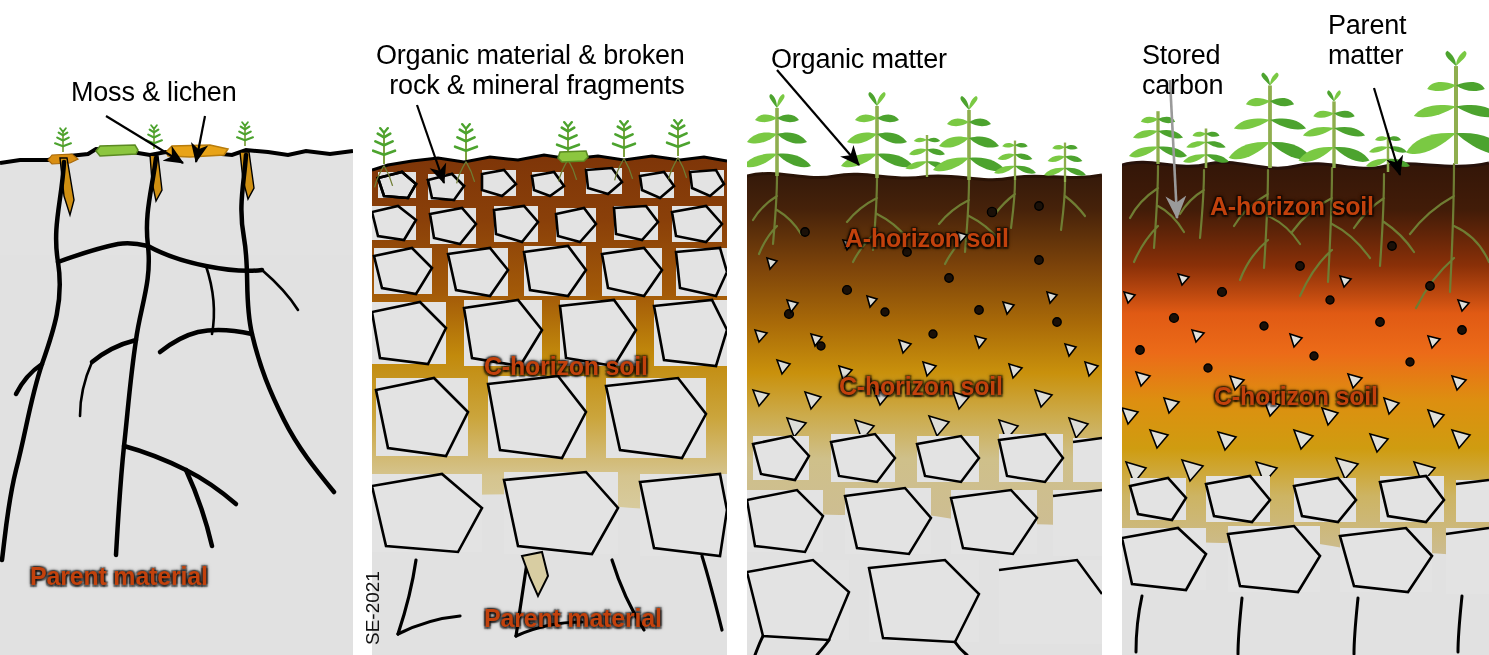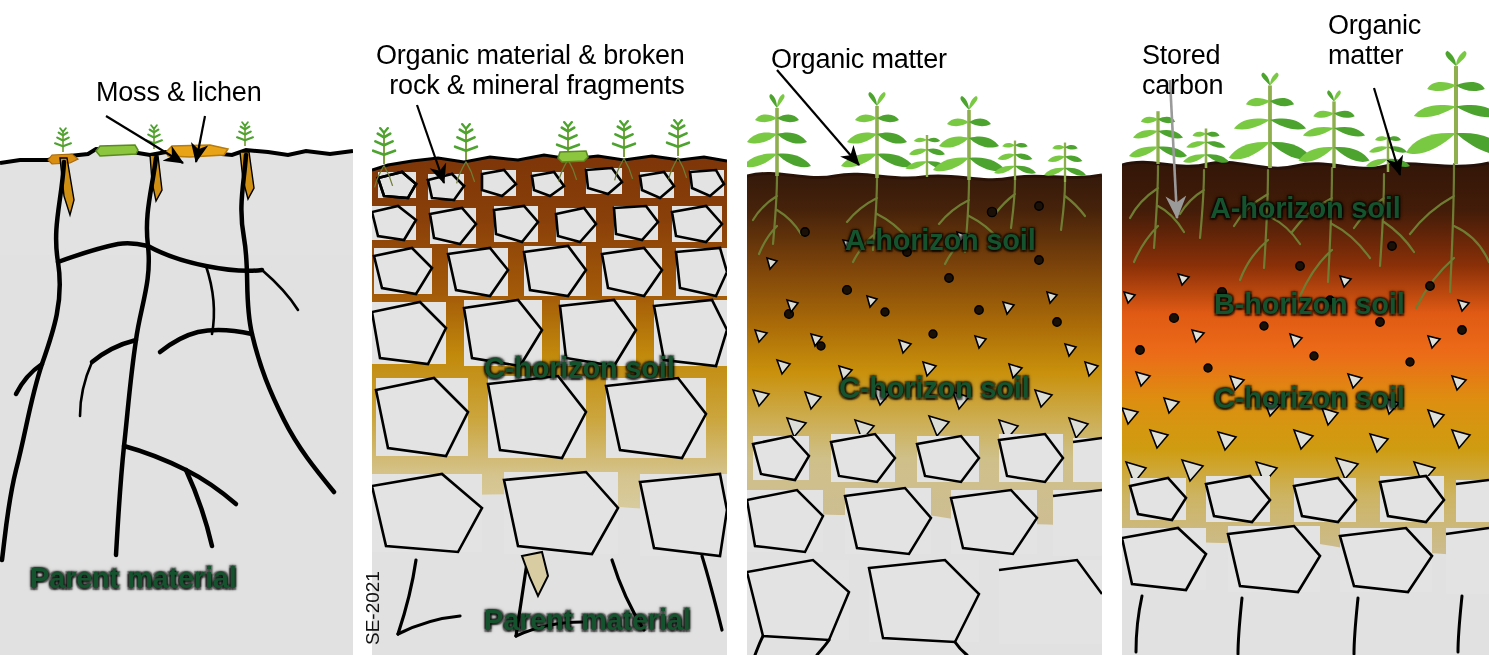--- a/index.html
+++ b/index.html
@@ -22,22 +22,22 @@
     position:absolute;
     color:#000000;
     font-size:27px;
     line-height:30px;
     white-space:pre;
     font-family:"Liberation Sans", sans-serif;
     letter-spacing:-0.2px;
   }
   .inlabel{
     position:absolute;
-    color:#14532d;
-    font-size:29px;
+    color:#c2410c;
+    font-size:25px;
     font-weight:bold;
     white-space:pre;
     font-family:"Liberation Sans", sans-serif;
     text-shadow:
       -1.5px -1.5px 1.5px rgba(0,0,0,.55),
        1.5px -1.5px 1.5px rgba(0,0,0,.55),
       -1.5px  1.5px 1.5px rgba(0,0,0,.55),
        1.5px  1.5px 1.5px rgba(0,0,0,.55),
        0 0 4px rgba(0,0,0,.5);
     letter-spacing:-0.2px;
@@ -676,21 +676,20 @@
             <path d="M0,-82 C-15,-88 -26,-86 -30,-78 C-19,-74 -8,-76 0,-82 Z" fill="#7ac943"></path>
             <path d="M0,-82 C15,-88 26,-86 30,-78 C19,-74 8,-76 0,-82 Z" fill="#4ca32e"></path>
             <path d="M0,-102 C-9,-110 -14,-115 -9,-118 C-3,-114 0,-108 0,-102 Z" fill="#4ca32e"></path>
             <path d="M0,-102 C9,-110 14,-115 9,-118 C3,-114 0,-108 0,-102 Z" fill="#7ac943"></path>
           </g>
         </g>
       </svg>
     </div>
 
     <div class="inlabel" style="left:88px;top:192px;">A-horizon soil</div>
-    <div class="inlabel" style="left:92px;top:288px;">B-horizon soil</div>
     <div class="inlabel" style="left:92px;top:382px;">C-horizon soil</div>
   </div>
 
   <svg class="arrowlayer" viewBox="0 0 1489 655">
     <defs>
       <marker id="arrowBlack" markerWidth="11" markerHeight="11" refX="8.5" refY="4" orient="auto" markerUnits="strokeWidth">
         <path d="M0,0 L9,4 L0,8 L2.6,4 Z" fill="#000000"></path>
       </marker>
       <marker id="arrowGray" markerWidth="11" markerHeight="11" refX="8.5" refY="4" orient="auto" markerUnits="strokeWidth">
         <path d="M0,0 L9,4 L0,8 L2.6,4 Z" fill="#9a9a9a"></path>
@@ -701,24 +700,24 @@
     <line x1="205" y1="116" x2="196" y2="162" stroke="#000" stroke-width="2.2" marker-end="url(#arrowBlack)"></line>
 
     <line x1="417" y1="105" x2="444" y2="183" stroke="#000" stroke-width="2.2" marker-end="url(#arrowBlack)"></line>
 
     <line x1="777" y1="70" x2="859" y2="165" stroke="#000" stroke-width="2.2" marker-end="url(#arrowBlack)"></line>
 
     <line x1="1170" y1="80" x2="1177" y2="218" stroke="#9a9a9a" stroke-width="2.6" marker-end="url(#arrowGray)"></line>
     <line x1="1374" y1="88" x2="1400" y2="175" stroke="#000" stroke-width="2.2" marker-end="url(#arrowBlack)"></line>
   </svg>
 
-  <div class="callout" style="left:96px;top:77px;">Moss &amp; lichen</div>
+  <div class="callout" style="left:71px;top:77px;">Moss &amp; lichen</div>
   <div class="callout" style="left:376px;top:40px;text-align:right;">Organic material &amp; broken
 rock &amp; mineral fragments</div>
   <div class="callout" style="left:771px;top:44px;">Organic matter</div>
   <div class="callout" style="left:1142px;top:28px;margin-top:12px;">Stored
 carbon</div>
-  <div class="callout" style="left:1328px;top:10px;">Organic
+  <div class="callout" style="left:1328px;top:10px;">Parent
 matter</div>
 
   <div class="watermark" style="left:362px;top:645px;">SE-2021</div>
 
 </div>
 
 </body></html>

